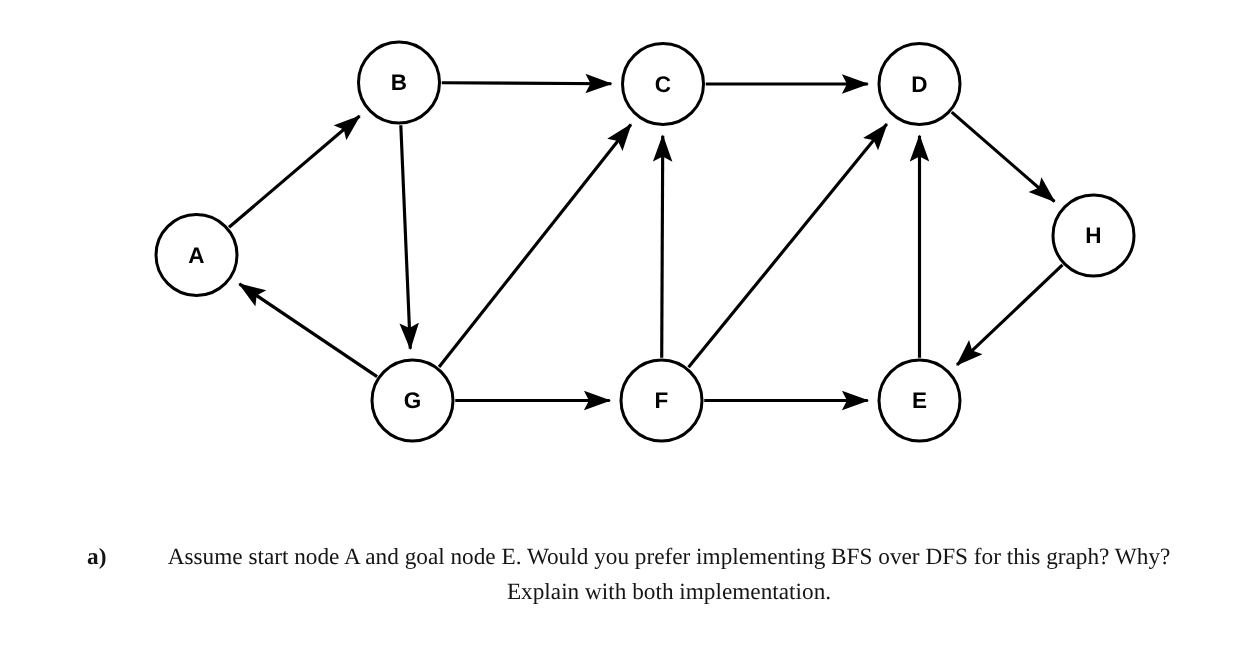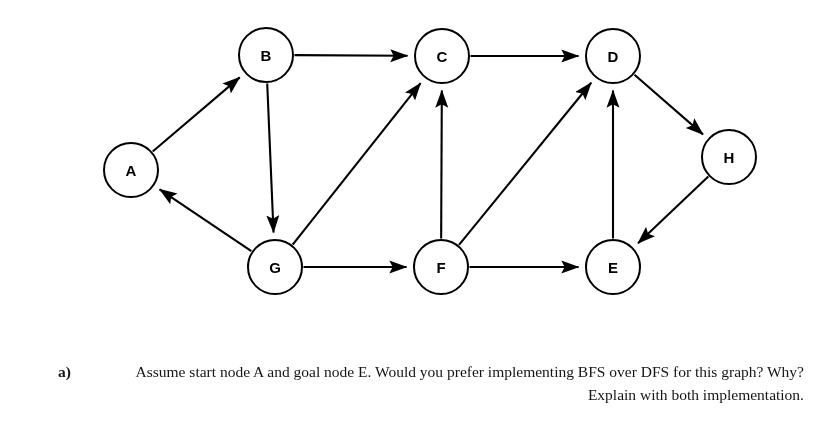--- a/index.html
+++ b/index.html
@@ -74,21 +74,21 @@
     line-height: 23px;
     width: 30px;
     flex: 0 0 30px;
     color: #151515;
   }
   .q-body {
     font-family: "Liberation Serif", serif;
     font-size: 15.5px;
     line-height: 23px;
     color: #151515;
-    text-align: right;
+    text-align: center;
     max-width: 716px;
   }
 </style>
 </head>
 <body>
 
 <div id="page">
 
   <div id="graph-figure">
     <svg id="graph-svg" viewBox="0 0 826 330" xmlns="http://www.w3.org/2000/svg">

